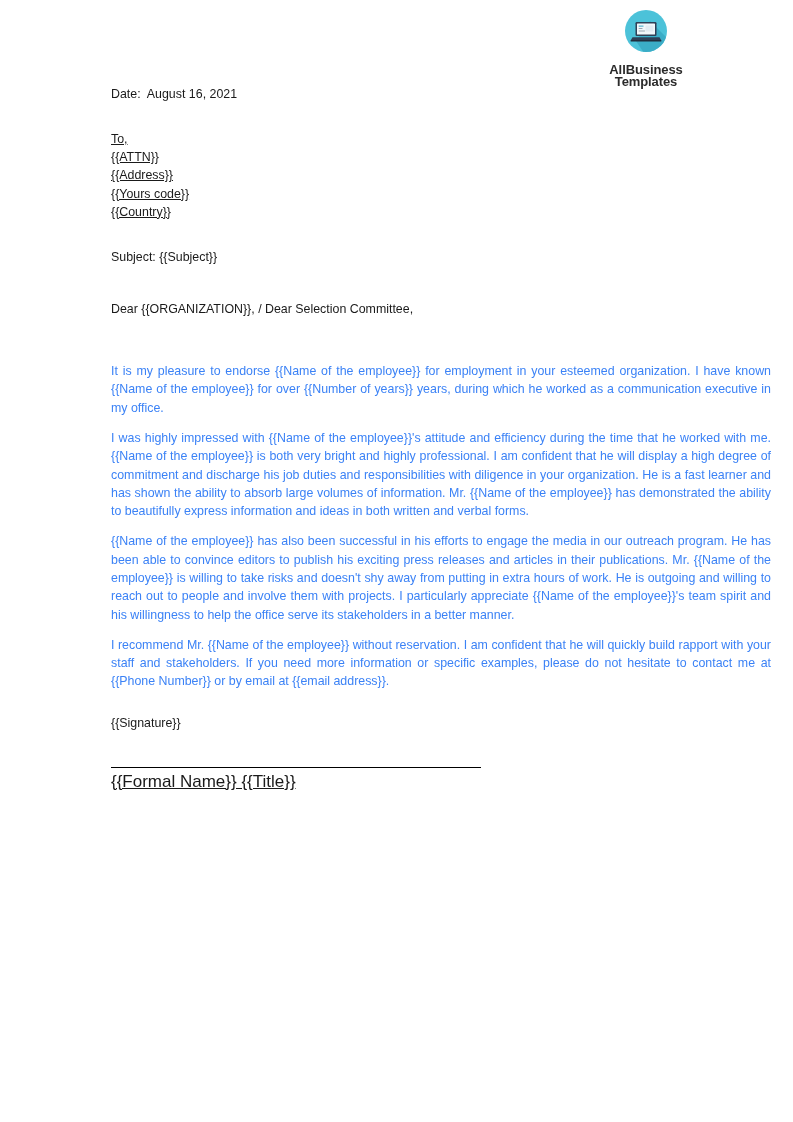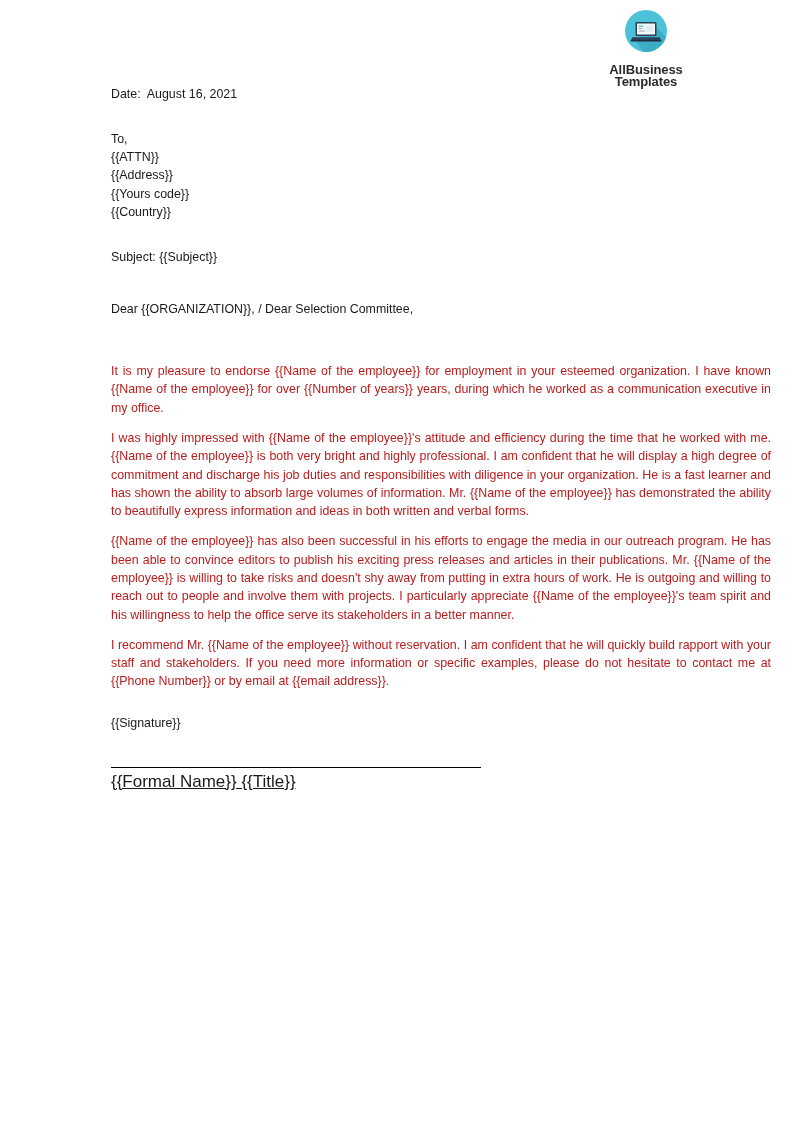--- a/index.html
+++ b/index.html
@@ -74,34 +74,34 @@
     white-space: pre;
   }
 
   .date-row {
     margin-bottom: 0;
   }
 
   .addr-block {
     margin-top: 27px;
   }
-  .addr-block .line { line-height: 18.2px; }
+  .addr-block .line { line-height: 18.2px; text-decoration: underline; }
 
   .subject-row { margin-top: 27px; }
 
   .salutation-row { margin-top: 34px; }
 
   .body-paras { margin-top: 44px; }
 
   .para {
     font-size: 12.4px;
     line-height: 18.3px;
     text-align: justify;
     text-justify: inter-word;
-    color: #b91c1c;
+    color: #3b82f6;
     margin: 0 0 12px 0;
     hyphens: none;
   }
   .para:last-child { margin-bottom: 0; }
 
   .closing { margin-top: 36px; }
   .sign-placeholder { margin-top: 23px; }
 
   .sig-rule {
     margin-top: 35px;

